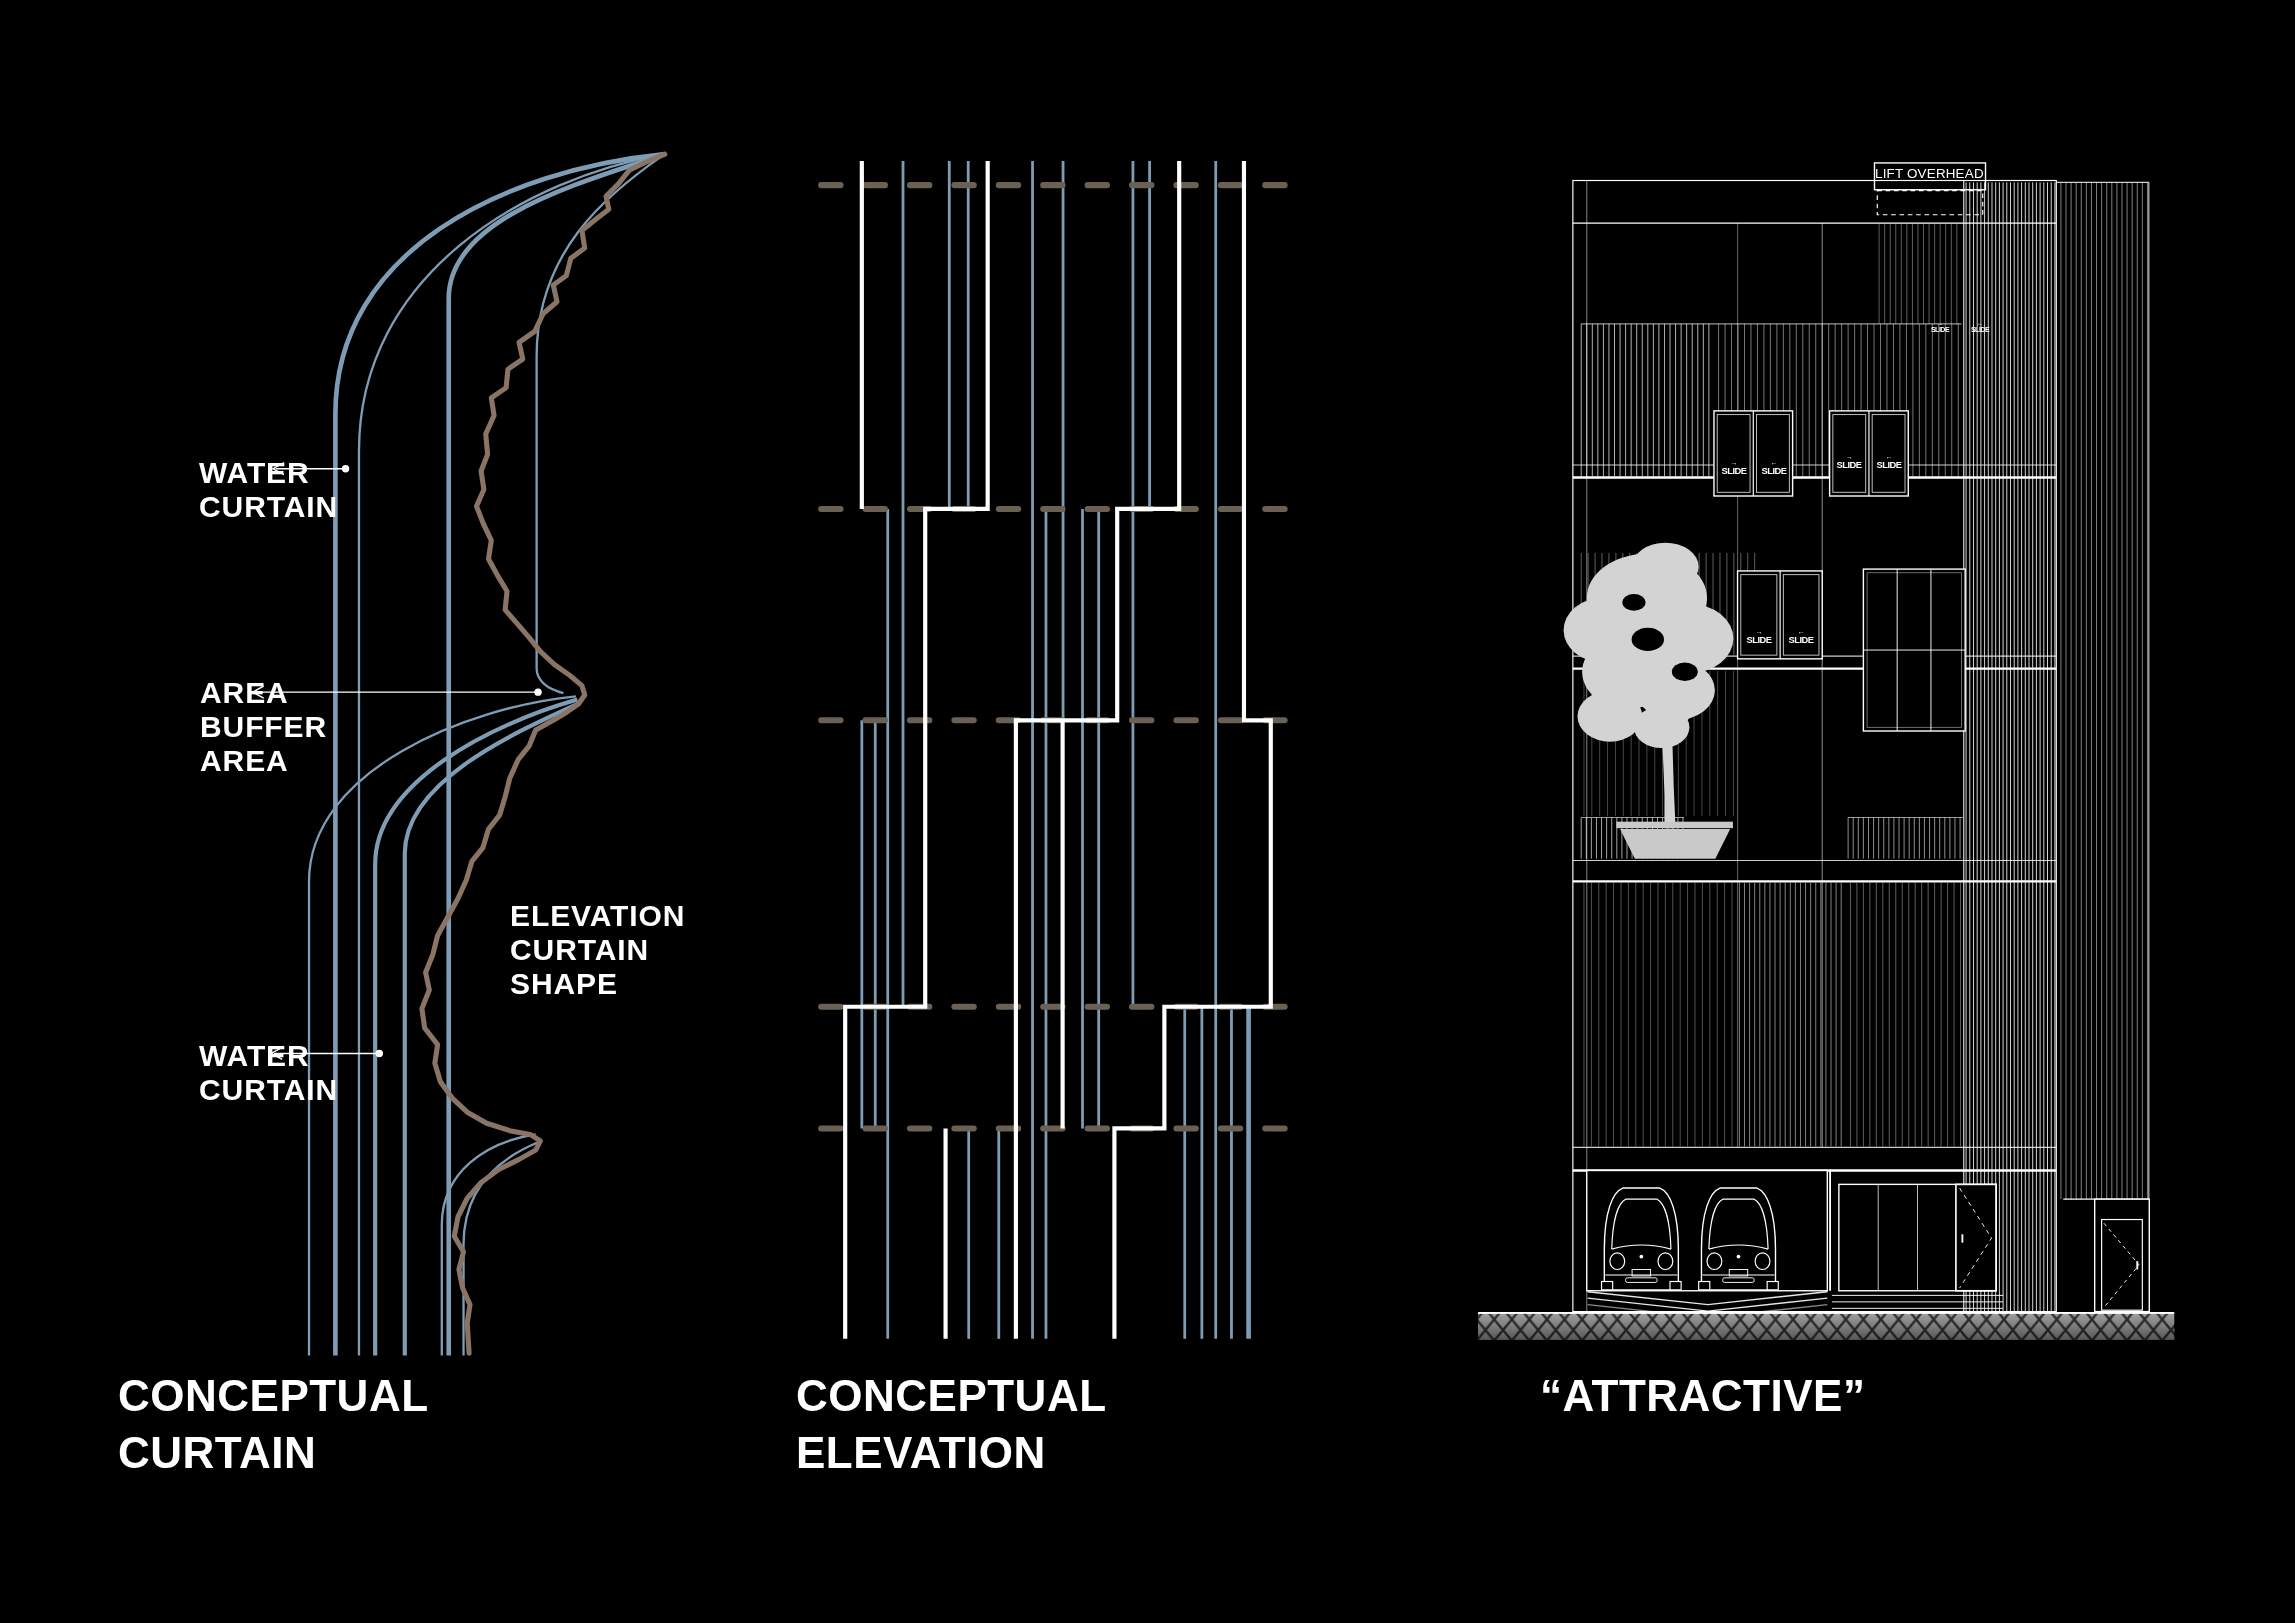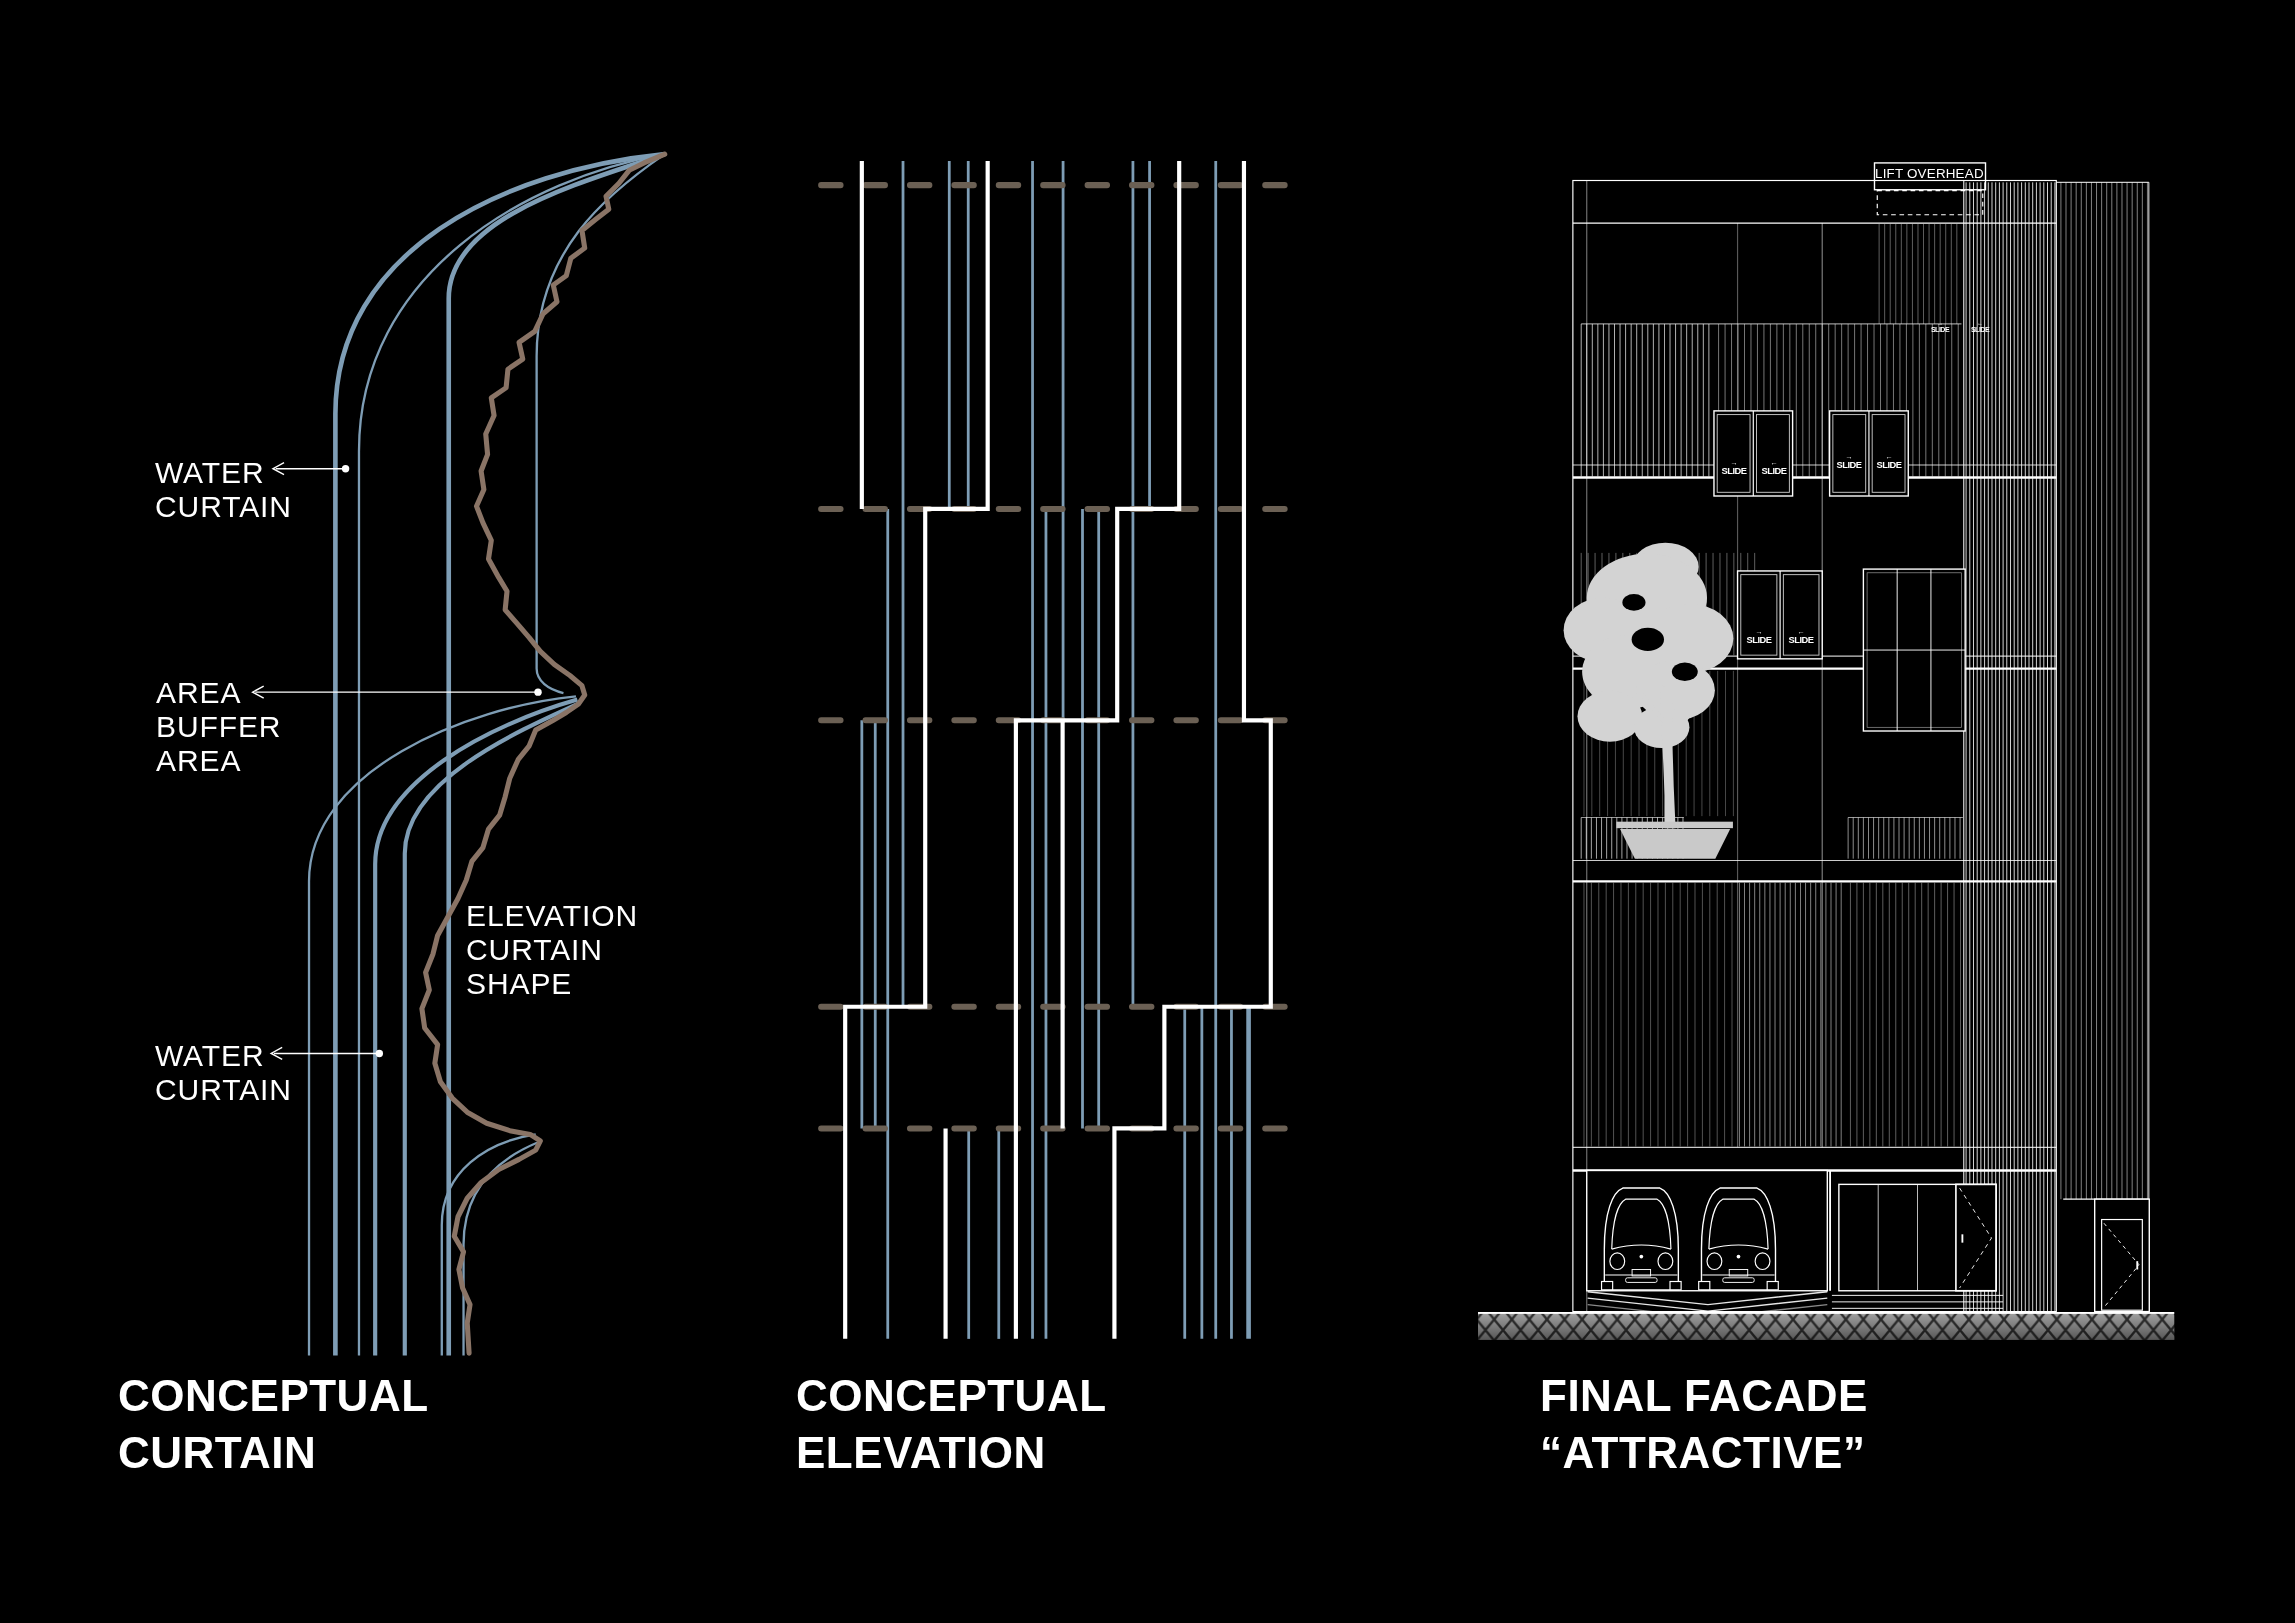--- a/index.html
+++ b/index.html
@@ -1,20 +1,20 @@
 <!DOCTYPE html>
 <html style="font-size:7.4px"><head>
 <meta charset="utf-8">
 <style>
   html,body{margin:0;padding:0;background:#000;width:2295px;height:1623px;overflow:hidden;}
   .stage{position:absolute;left:0;top:0;width:2295px;height:1623px;background:#000;
          font-family:"Liberation Sans",sans-serif;}
   #art{position:absolute;left:0;top:0;width:2295px;height:1623px;display:block;}
-  .lbl{position:absolute;color:#fff;font-size:30px;font-weight:400;letter-spacing:0.9px;
-       line-height:34px;white-space:nowrap;}
+  .lbl{position:absolute;color:#fff;font-size:30px;font-weight:700;letter-spacing:0.9px;
+       line-height:34px;white-space:nowrap;margin-left:44px;}
   .caption{position:absolute;color:#fff;font-size:44px;font-weight:700;letter-spacing:0.5px;
        line-height:57px;width:537px;white-space:nowrap;}
   .lift{position:absolute;left:1875px;top:166px;width:111px;color:#fff;font-size:13.4px;
        font-weight:500;letter-spacing:0.2px;}
   .slide{position:absolute;color:#fff;text-align:center;transform:translateX(-50%);line-height:1;}
   .slide .arr{font-size:7.4px;height:7.9px;line-height:7.9px;}
   .slide .txt{font-size:9.3px;font-weight:600;letter-spacing:-0.5px;}
   .slide.small .arr{font-size:5.6px;height:6px;line-height:6px;}
   .slide.small .txt{font-size:7px;}
 </style>
@@ -553,21 +553,20 @@
   <div>CONCEPTUAL</div>
   <div>CURTAIN</div>
 </div>
 
 <div class="caption" style="left:796px;top:1367px">
   <div>CONCEPTUAL</div>
   <div>ELEVATION</div>
 </div>
 
 <div class="caption" style="left:1540px;top:1367px">
-  <div>FINAL FACADE</div>
   <div>“ATTRACTIVE”</div>
 </div>
 
 <div class="lift">LIFT OVERHEAD</div>
 
 <div class="slide" style="left:1734px;top:459px">
   <div class="arr">→</div>
   <div class="txt">SLIDE</div>
 </div>
 <div class="slide" style="left:1774px;top:459px">

